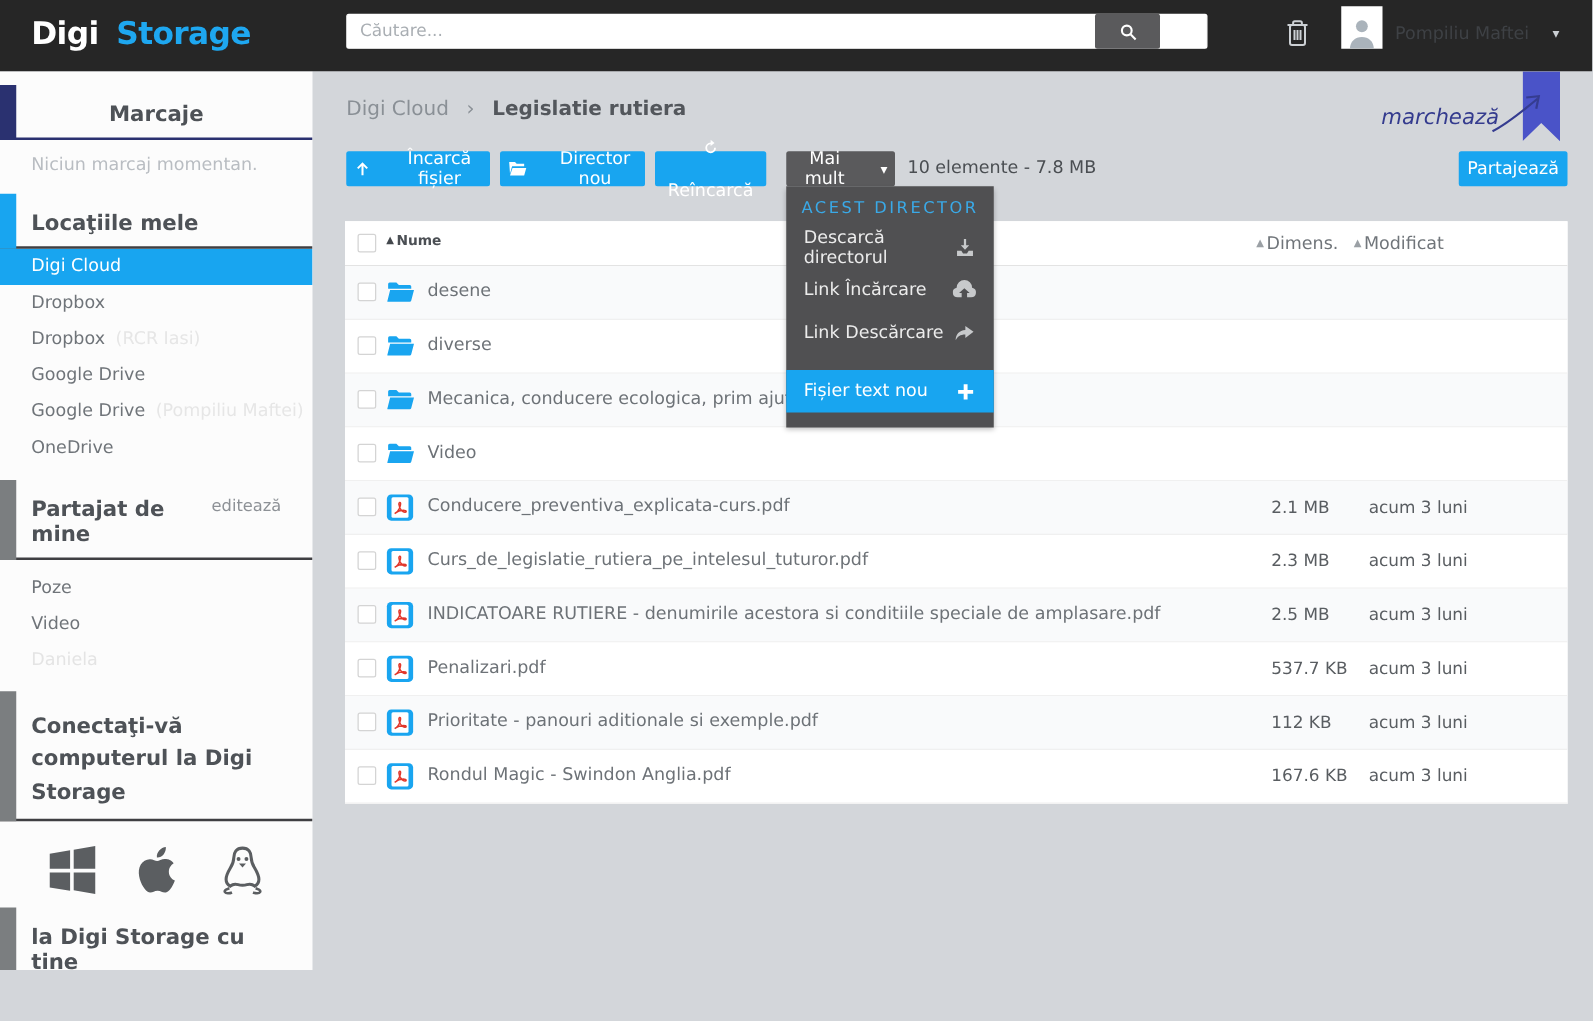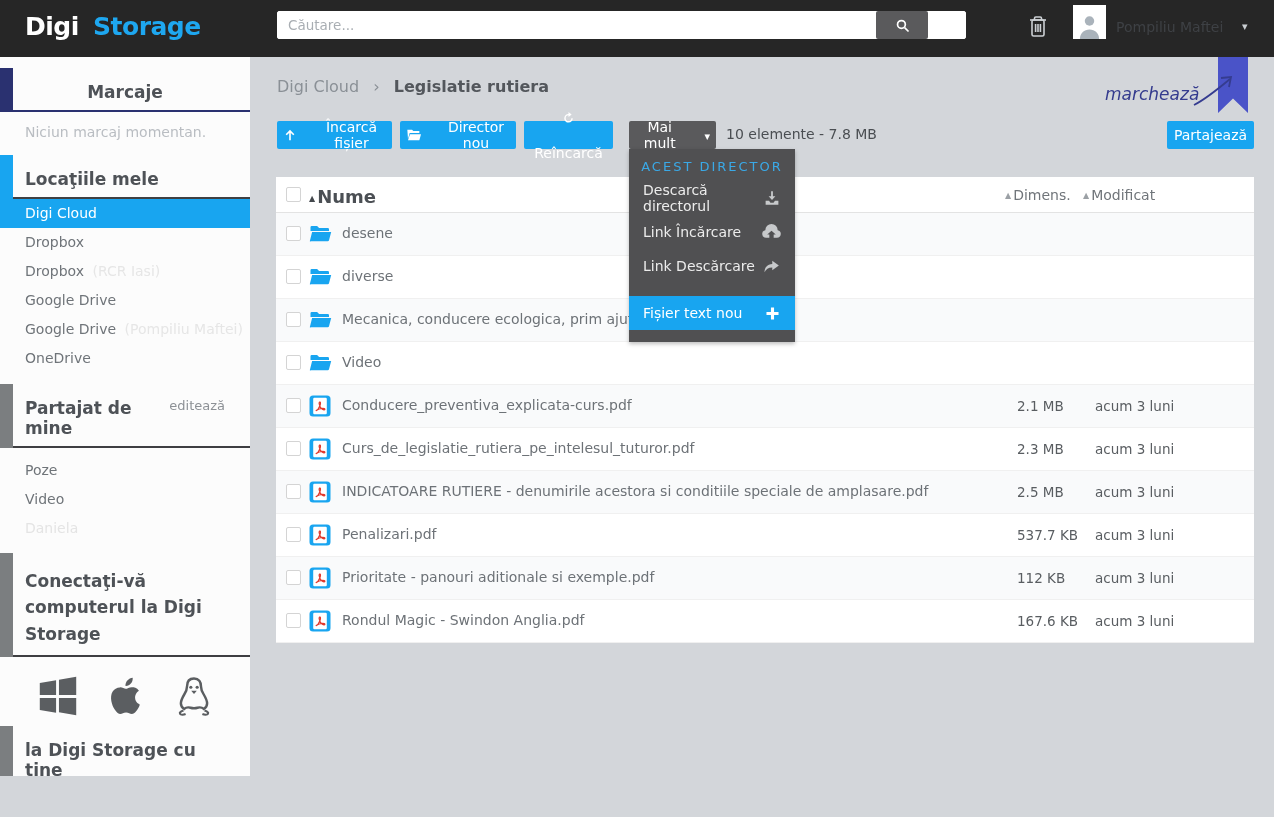--- a/index.html
+++ b/index.html
@@ -75,21 +75,21 @@
   .menu-item{height:34px;display:flex;align-items:center;justify-content:space-between;
       padding:0 14px;color:#ececec;font-size:14px;cursor:pointer;}
   .menu-item.active{background:#18a5f0;color:#fff;margin-top:13px;}
 
   
   .table{position:absolute;left:26px;top:120px;width:978px;background:#fff;}
   .t-head{position:relative;height:35px;border-bottom:1px solid #e3e3e3;background:#fff;}
   .sort{font-size:8px;vertical-align:2px;margin-right:2px;}
   .sort.dark::before{content:"▲";color:#44484d;}
   .sort.gray::before{content:"▲";color:#9ba0a5;}
-  .h-name{position:absolute;left:33px;top:9px;font-size:18px;font-weight:bold;color:#4b4f54;cursor:pointer;}
+  .h-name{position:absolute;left:33px;top:9px;font-size:11px;font-weight:bold;color:#4b4f54;cursor:pointer;}
   .h-size{position:absolute;left:729px;top:10px;font-size:14px;color:#70757a;cursor:pointer;}
   .h-mod{position:absolute;left:807px;top:10px;font-size:14px;color:#70757a;cursor:pointer;}
   .cb{position:absolute;left:10px;width:15px;height:15px;background:#fff;border:1px solid #d4d4d4;
       border-radius:2px;cursor:pointer;box-sizing:border-box;}
   .t-head .cb{top:10px;}
   .t-row{position:relative;height:42px;border-bottom:1px solid #f0f0f0;background:#fff;}
   .t-row:nth-child(odd){background:#f9fafb;}
   .t-row .cb{top:13px;}
   .ricon{position:absolute;left:32px;top:9px;width:24px;height:24px;}
   .rname{position:absolute;left:66px;top:12px;font-size:14px;color:#6d7277;cursor:pointer;white-space:nowrap;}

